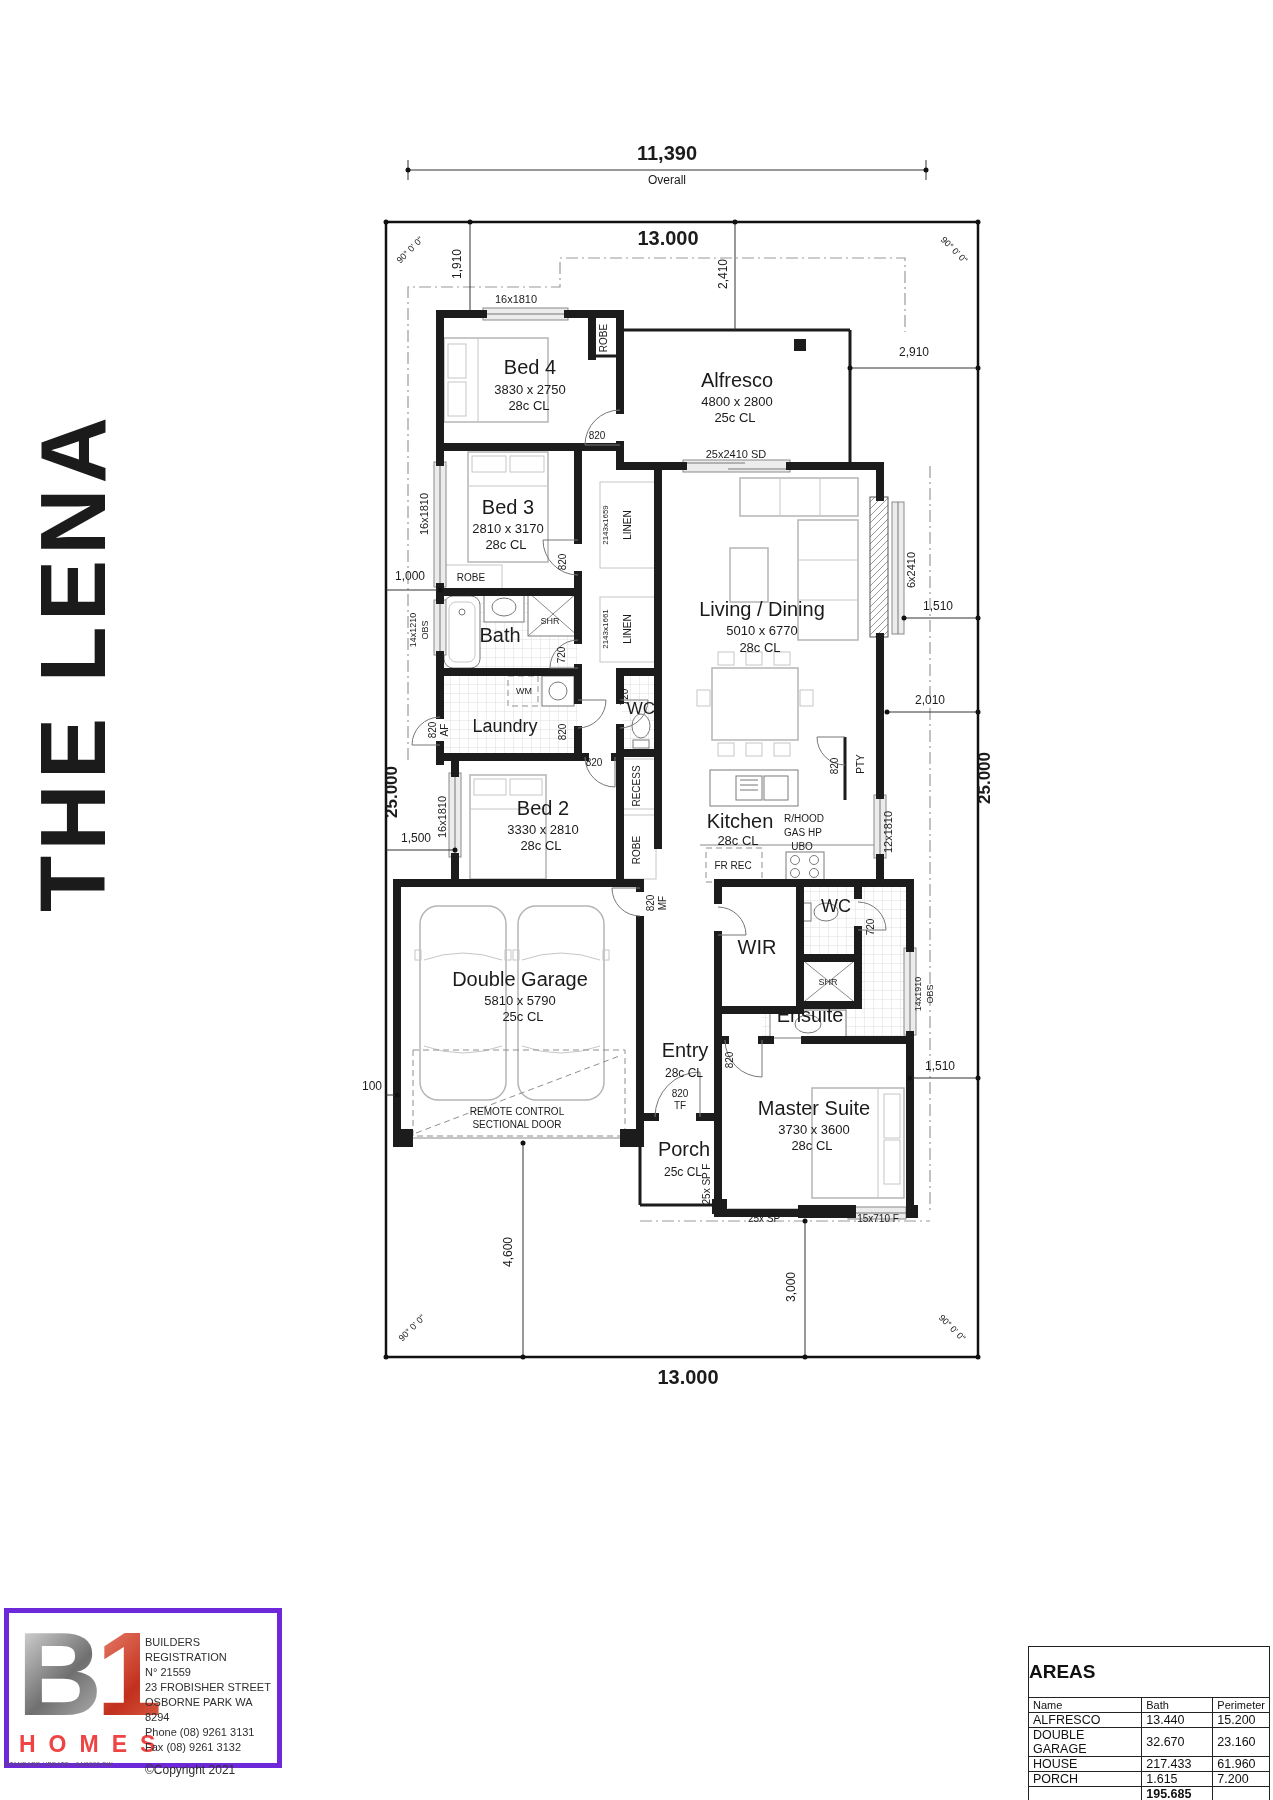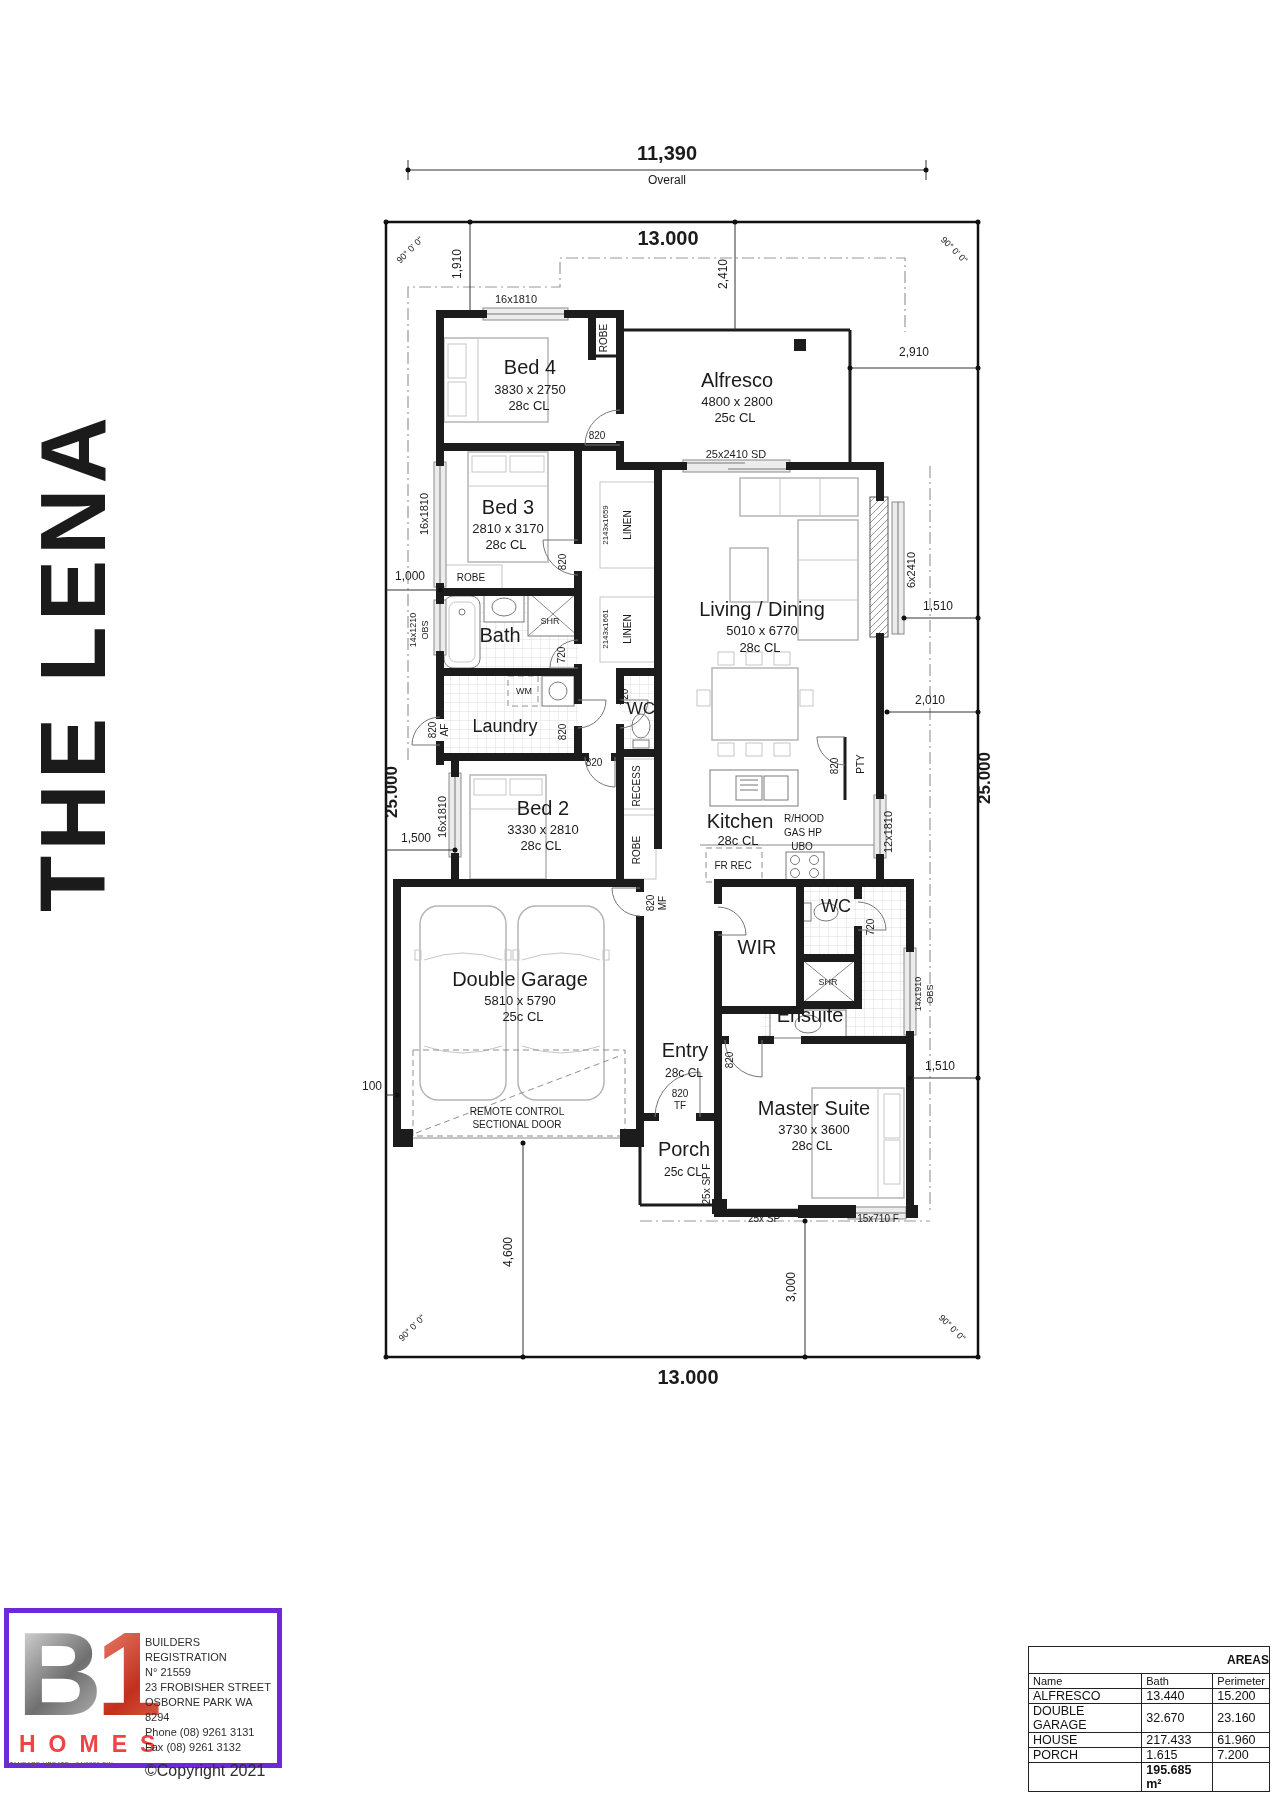--- a/index.html
+++ b/index.html
@@ -31,28 +31,28 @@
   .b1{position:absolute;left:8px;top:2px;line-height:1;}
   .b1 .b{font-size:118px;font-weight:bold;
          background:linear-gradient(135deg,#efefef 0%,#6f6f6f 55%,#c2c2c2 100%);
          -webkit-background-clip:text;background-clip:text;color:transparent;}
   .b1 .one{font-size:118px;font-weight:bold;margin-left:-6px;
          background:linear-gradient(135deg,#f2927e 0%,#c1301c 60%,#e06a50 100%);
          -webkit-background-clip:text;background-clip:text;color:transparent;}
   .homes{position:absolute;left:10px;top:118px;font-size:23px;font-weight:bold;
          letter-spacing:13px;color:#ef4444;}
   .reg{position:absolute;left:136px;top:22px;font-size:11px;line-height:15px;color:#2e2e2e;}
-  .copyright{margin-top:8px;font-size:16px;color:#2e2e2e;}
+  .copyright{margin-top:8px;font-size:12px;color:#2e2e2e;}
   .footnote{position:absolute;left:5px;top:1761px;font-size:6px;color:#555;letter-spacing:.4px;}
 
   
   .areas{position:absolute;left:1028px;top:1646px;width:242px;border-collapse:collapse;
          font-size:12.5px;color:#111;}
   .areas td{border:1px solid #222;padding:0 4px;height:14px;}
-  .areas tr.title td{font-weight:bold;font-size:12px;text-align:right;padding:6px 0;}
+  .areas tr.title td{font-weight:bold;font-size:19px;text-align:left;padding:14px 0;}
   .areas tr.head td{font-size:11px;}
   .areas tr.total td{font-weight:bold;}
 </style>
 </head>
 <body>
 
 <div class="sheet">
 
 <svg width="1273" height="1800" viewBox="0 0 1273 1800">
   <defs>

